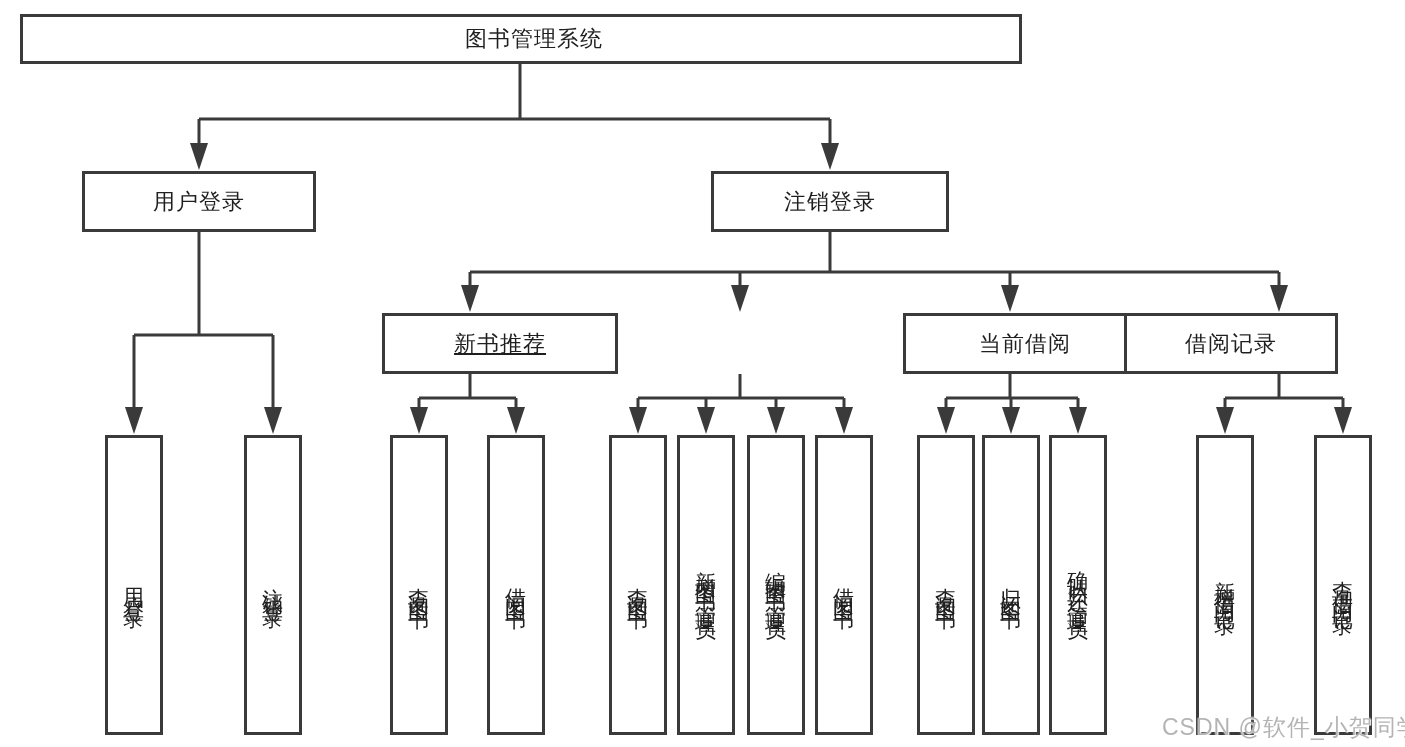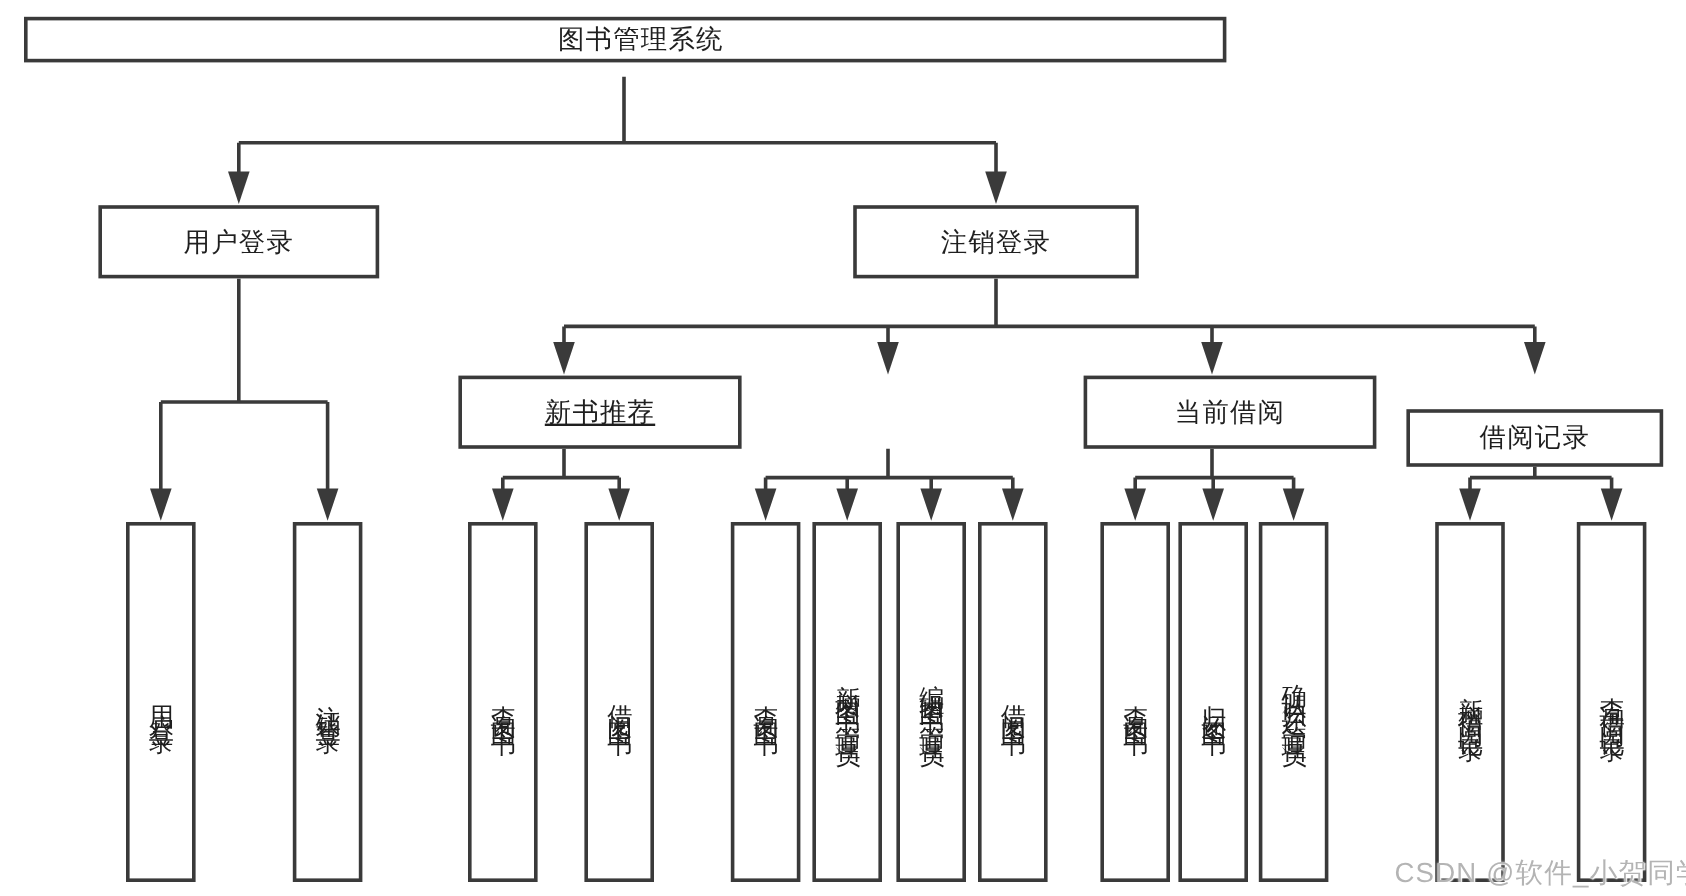--- a/index.html
+++ b/index.html
@@ -30,27 +30,27 @@
   .node.h { font-size: 22px; letter-spacing: 1px; white-space: nowrap; }
   .node.v { font-size: 21px; }
   .node.v .vtext {
     writing-mode: vertical-rl;
     text-orientation: mixed;
     letter-spacing: 7px;
     line-height: 1;
     max-height: 292px;
   }
   
-  .n-root   { left: 20px;  top: 14px;  width: 1002px; height: 38px; padding-left: 26px; }
+  .n-root   { left: 20px;  top: 14px;  width: 1002px; height: 50px; padding-left: 26px; }
   .n-login  { left: 82px;  top: 171px; width: 234px;  height: 61px; }
   .n-mgmt   { left: 711px; top: 171px; width: 238px;  height: 61px; }
   .n-l3a    { left: 382px; top: 313px; width: 236px;  height: 61px; text-decoration: underline; }
   .n-l3b    { left: 633px; top: 313px; width: 214px;  height: 61px; }
   .n-l3c    { left: 903px; top: 313px; width: 244px;  height: 61px; }
-  .n-l3d    { left: 1172px;top: 313px; width: 214px;  height: 48px; margin-top: 28px; }
+  .n-l3d    { left: 1124px;top: 313px; width: 214px;  height: 61px; }
   
   .v { top: 435px; width: 58px; height: 300px; }
   .n-g1c1 { left: 105px; }
   .n-g1c2 { left: 244px; }
   .n-g2c1 { left: 390px; }
   .n-g2c2 { left: 487px; }
   .n-g3c1 { left: 609px; }
   .n-g3c2 { left: 677px; }
   .n-g3c3 { left: 747px; }
   .n-g3c4 { left: 815px; }

